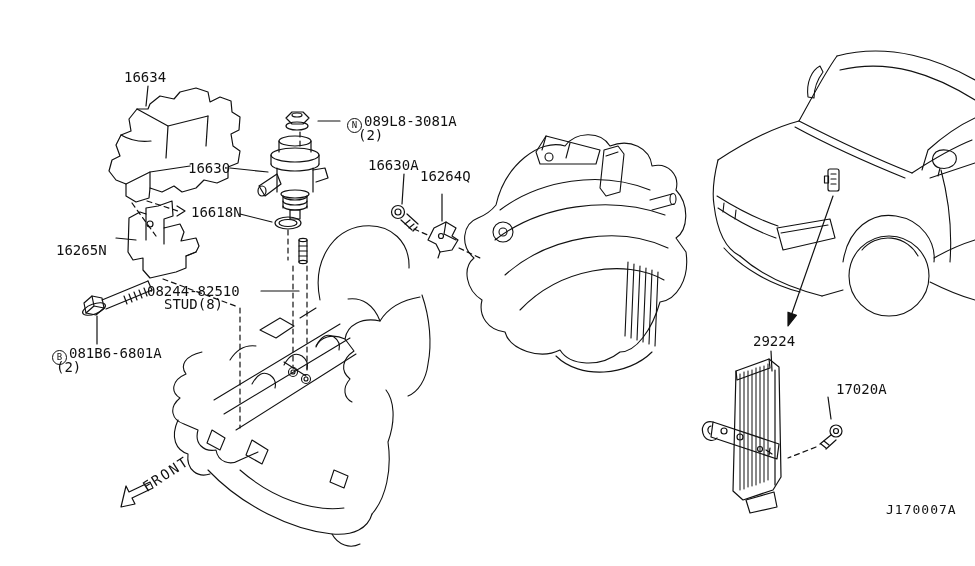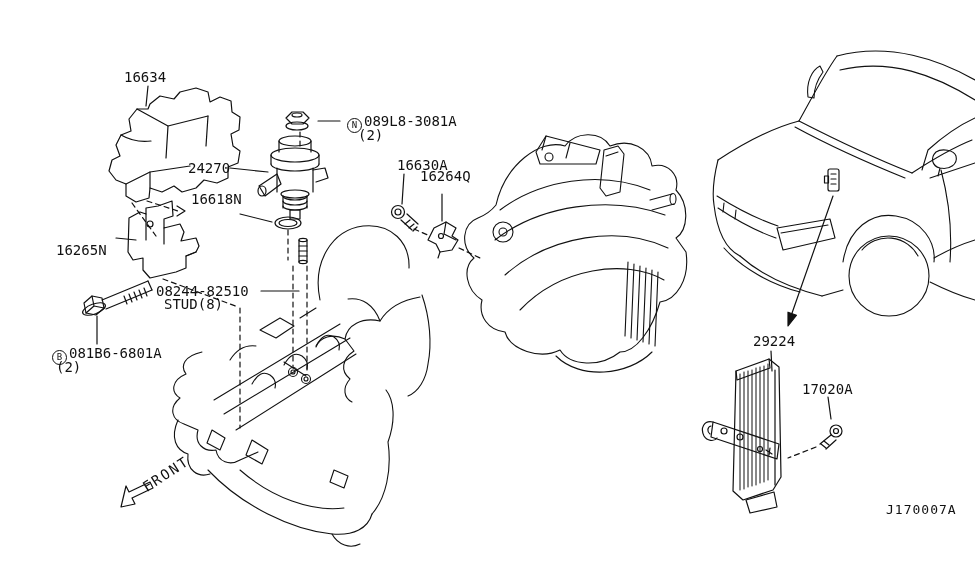--- a/index.html
+++ b/index.html
@@ -224,35 +224,35 @@
       <path d="M831,435 L820,444 M836,440 L826,449"></path>
       <path d="M824,441 l5,4 M821,444 l5,4"></path>
     </g>
 
     <g>
       <path d="M121,507 L135,504 L132,498 L153,488 L150,482 L129,492 L126,486 Z"></path>
     </g>
   </svg>
 
   <div class="plabel" style="left:124px;top:70px">16634</div>
-  <div class="plabel" style="left:188px;top:161px">24270</div>
-  <div class="plabel" style="left:191px;top:192px">16618N</div>
+  <div class="plabel" style="left:188px;top:161px">16630</div>
+  <div class="plabel" style="left:191px;top:205px">16618N</div>
   <div class="plabel" style="left:56px;top:243px">16265N</div>
 
-  <div class="plabel" style="left:156px;top:284px">08244-82510</div>
+  <div class="plabel" style="left:147px;top:284px">08244-82510</div>
   <div class="plabel" style="left:164px;top:297px">STUD(8)</div>
 
   <div class="plabel" style="left:52px;top:346px"><span class="circ">B</span><span>081B6-6801A</span></div>
   <div class="plabel" style="left:56px;top:360px">(2)</div>
 
   <div class="plabel" style="left:347px;top:114px"><span class="circ">N</span><span>089L8-3081A</span></div>
   <div class="plabel" style="left:358px;top:128px">(2)</div>
 
-  <div class="plabel" style="left:397px;top:158px">16630A</div>
+  <div class="plabel" style="left:368px;top:158px">16630A</div>
   <div class="plabel" style="left:420px;top:169px">16264Q</div>
 
   <div class="plabel" style="left:753px;top:334px">29224</div>
-  <div class="plabel" style="left:802px;top:382px">17020A</div>
+  <div class="plabel" style="left:836px;top:382px">17020A</div>
 
   <div class="plabel front" style="left:144px;top:481px">FRONT</div>
 
   <div class="plabel code" style="left:886px;top:503px">J170007A</div>
 </div>
 
 </body></html>

